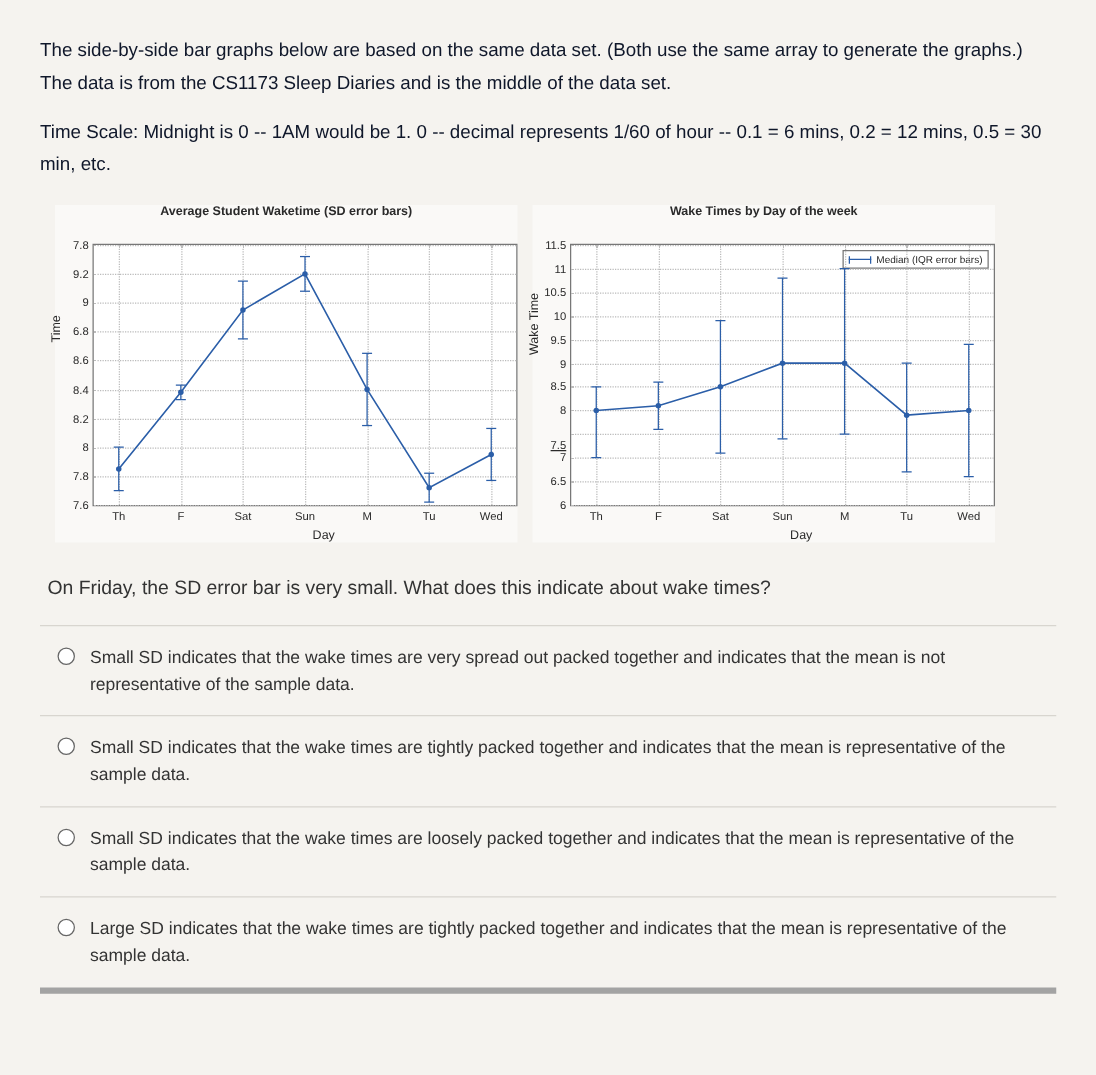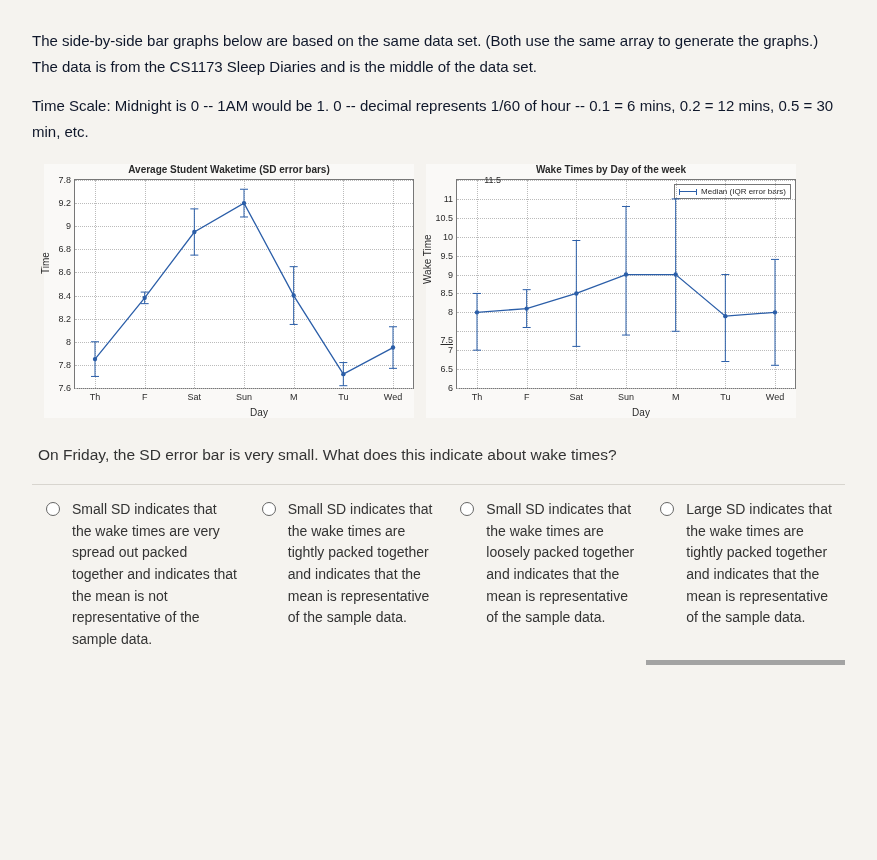--- a/index.html
+++ b/index.html
@@ -14,21 +14,21 @@
     .charts-row {
       display: flex;
       gap: 12px;
       margin: 20px 12px 28px 12px;
       font-family: Arial, sans-serif;
     }
     .chart {
       position: relative;
       background: rgba(255,255,255,0.5);
     }
-    .chart-title { font-size: 10px; font-weight: bold; text-align: center; margin-bottom: 4px; }
+    .chart-title { font-size: 10px; font-weight: bold; text-align: center; margin-bottom: 20px; }
     .chart-area {
       position: relative;
       border: 1px solid #777;
       background: #fff;
     }
     .grid-h, .grid-v { position:absolute; background:#ccc; }
     .grid-h { width:100%; height:1px; left:0; border-top:1px dotted #bbb; background:transparent; }
     .grid-v { height:100%; width:1px; top:0; border-left:1px dotted #bbb; background:transparent; }
     .ytick { position:absolute; left:-26px; font-size:9px; transform:translateY(-50%); text-align:right; width:22px; }
     .xtick { position:absolute; bottom:-14px; font-size:9px; transform:translateX(-50%); text-align:center; }
@@ -43,21 +43,21 @@
       content:''; position:absolute; width:1px; height:6px; background:#2b5ea8; top:-3px;
     }
     .legend .swatch::before { left:0; } .legend .swatch::after { right:0; }
 
     .prompt-question {
       font-family: Arial, sans-serif;
       font-size: 15.5px;
       color:#333;
       margin: 18px 6px 20px 6px;
     }
-    .options { display:flex; }
+    .options { display:flex; flex-direction:column; }
     .option {
       border-top: 1px solid #d8d5cf;
       padding: 14px 10px 14px 14px;
       display:flex;
       align-items:flex-start;
       gap:12px;
       font-family: Arial, sans-serif;
       font-size:14px;
       line-height:1.55;
       color:#333;
@@ -174,21 +174,21 @@
         <div class="ytick" style="top: 94.5455px;">9</div>
         <div class="grid-h" style="top: 75.6364px;"></div>
         <div class="ytick" style="top: 75.6364px;">9.5</div>
         <div class="grid-h" style="top: 56.7273px;"></div>
         <div class="ytick" style="top: 56.7273px;">10</div>
         <div class="grid-h" style="top: 37.8182px;"></div>
         <div class="ytick" style="top: 37.8182px;">10.5</div>
         <div class="grid-h" style="top: 18.9091px;"></div>
         <div class="ytick" style="top: 18.9091px;">11</div>
         <div class="grid-h" style="top: 0px;"></div>
-        <div class="ytick" style="top: 0px; margin-left: 48px;">11.5</div>
+        <div class="ytick" style="top: 0px;">11.5</div>
         <div class="grid-v" style="left: 20px;"></div>
         <div class="xtick" style="left: 20px;">Th</div>
         <div class="grid-v" style="left: 69.6667px;"></div>
         <div class="xtick" style="left: 69.6667px;">F</div>
         <div class="grid-v" style="left: 119.333px;"></div>
         <div class="xtick" style="left: 119.333px;">Sat</div>
         <div class="grid-v" style="left: 169px;"></div>
         <div class="xtick" style="left: 169px;">Sun</div>
         <div class="grid-v" style="left: 218.667px;"></div>
         <div class="xtick" style="left: 218.667px;">M</div>

